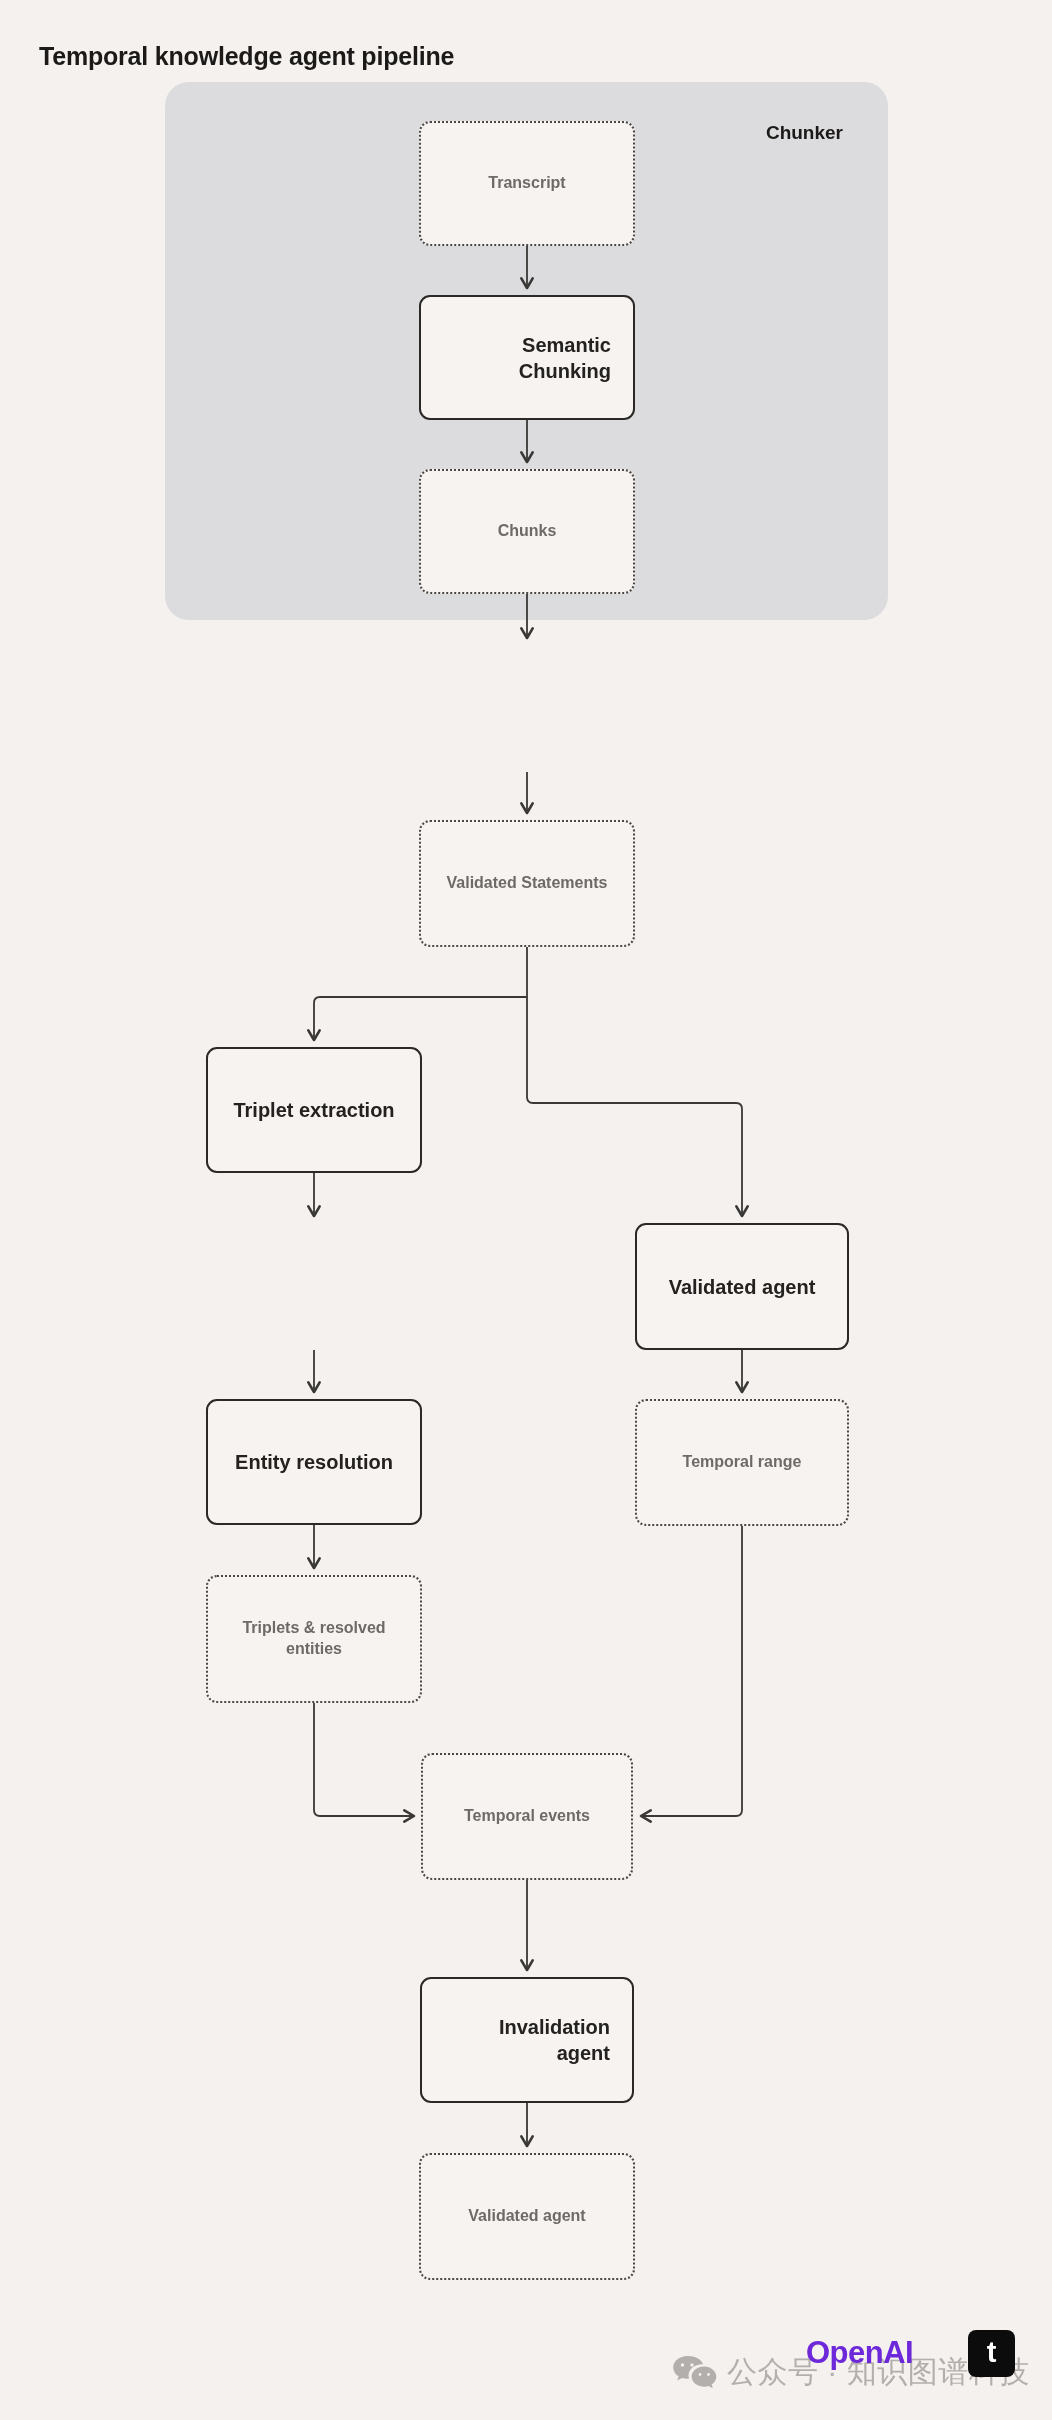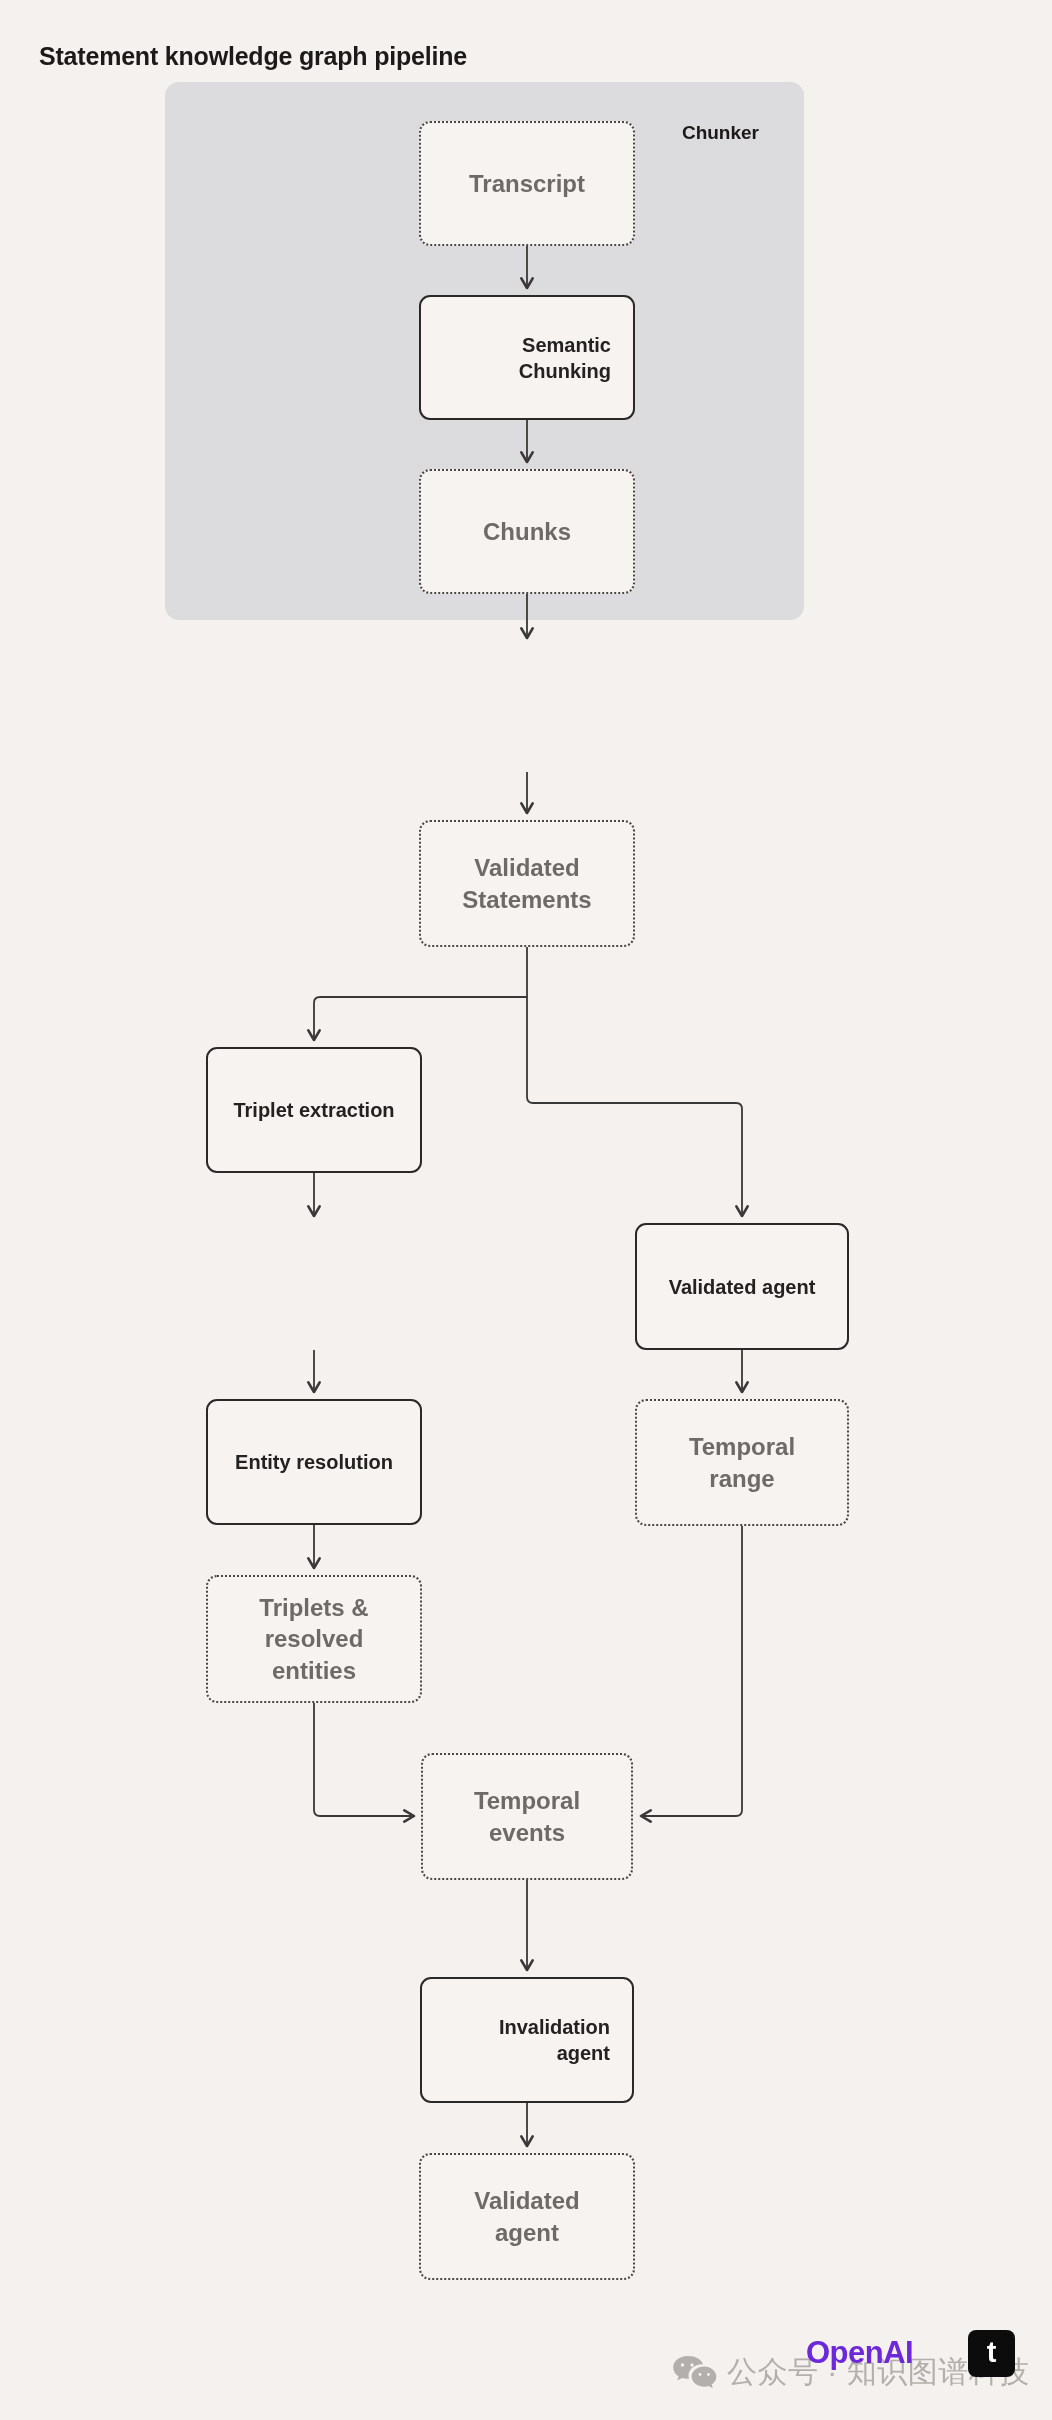--- a/index.html
+++ b/index.html
@@ -6,38 +6,38 @@
   .canvas{
     position:relative;width:1052px;height:2420px;margin:0 auto;
     background:#f4f1ee;overflow:hidden;
     font-family:"Liberation Sans","DejaVu Sans",sans-serif;
   }
   .page-title{
     position:absolute;left:39px;top:42px;
     font-size:25px;font-weight:700;color:#1c1a19;letter-spacing:-0.2px;
   }
   .group-panel{
-    position:absolute;left:165px;top:82px;width:639px;height:538px;
-    background:#dcdbdd;border-radius:14px;
+    position:absolute;left:165px;top:82px;width:723px;height:538px;
+    background:#dcdbdd;border-radius:24px;
   }
   .group-label{
     position:absolute;right:45px;top:40px;
     font-size:19px;font-weight:700;color:#1c1a19;
   }
   svg.wires{position:absolute;left:0;top:0;pointer-events:none;}
   .node{
     position:absolute;box-sizing:border-box;
     background:#f6f3f1;border-radius:11px;
     display:flex;align-items:center;justify-content:center;
     text-align:center;padding:0 22px;line-height:1.3;
   }
   .node.solid{border:2.5px solid #2b2928;}
   .node.solid span{font-size:20px;font-weight:700;color:#242220;text-align:right;}
   .node.dotted{border:2px dotted #4a4745;}
-  .node.dotted span{font-size:24px;font-weight:600;color:#6e6a67;}
+  .node.dotted span{font-size:16px;font-weight:600;color:#6e6a67;}
   .watermark{
     position:absolute;left:672px;top:2352px;z-index:1;
     display:flex;align-items:center;gap:9px;white-space:nowrap;
   }
   .watermark .wm-text{
     font-size:30px;font-weight:500;color:#b3afac;letter-spacing:0.5px;
   }
   .brand{
     position:absolute;left:806px;top:2335px;z-index:2;
     font-size:31px;font-weight:700;color:#6d28d9;letter-spacing:-0.5px;
@@ -47,21 +47,21 @@
     width:47px;height:47px;background:#0d0c0c;border-radius:8px;
     display:flex;align-items:center;justify-content:center;
   }
   .t-logo span{color:#fff;font-size:29px;font-weight:600;transform:translateY(-1px);}
 </style>
 </head>
 <body>
 
 <div class="canvas">
 
-  <div class="page-title">Statement knowledge graph pipeline</div>
+  <div class="page-title">Temporal knowledge agent pipeline</div>
 
   <div class="group-panel">
     <div class="group-label">Chunker</div>
   </div>
 
   <svg class="wires" width="1052" height="2420" viewBox="0 0 1052 2420">
     <defs>
       <marker id="arrow" viewBox="0 0 10 10" refX="7.5" refY="5" markerWidth="9" markerHeight="9" orient="auto">
         <path d="M1.5,1.5 L7.5,5 L1.5,8.5" fill="none" stroke="#3a3836" stroke-width="1.6" stroke-linecap="round" stroke-linejoin="round"></path>
       </marker>

